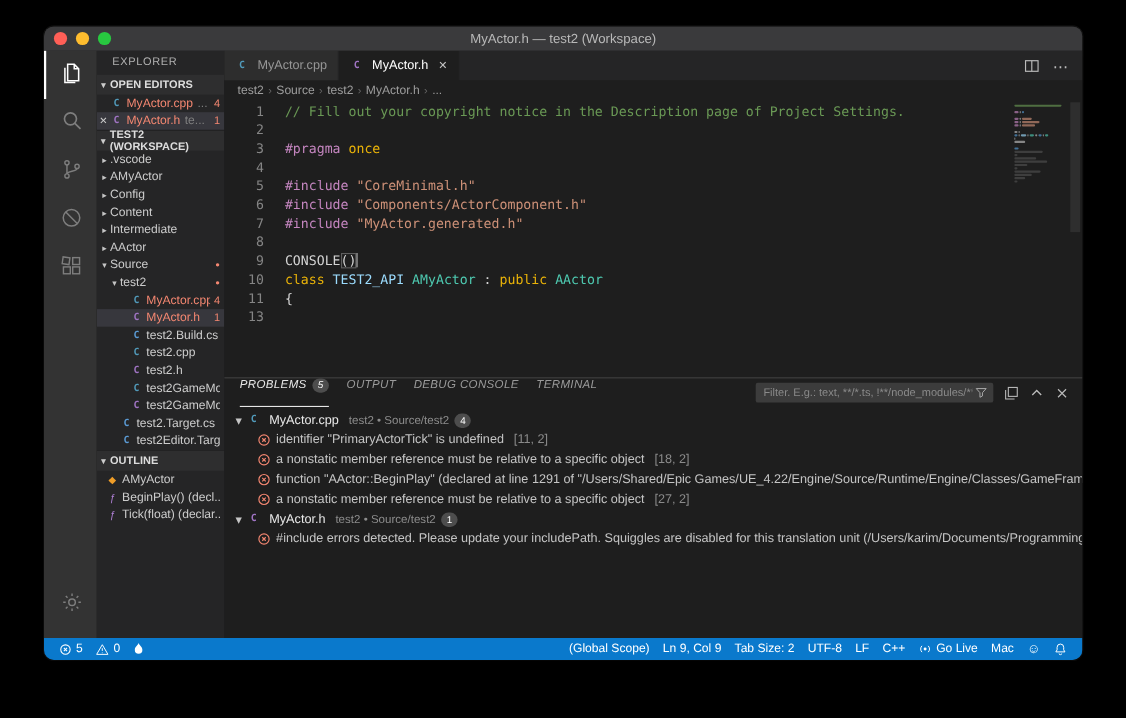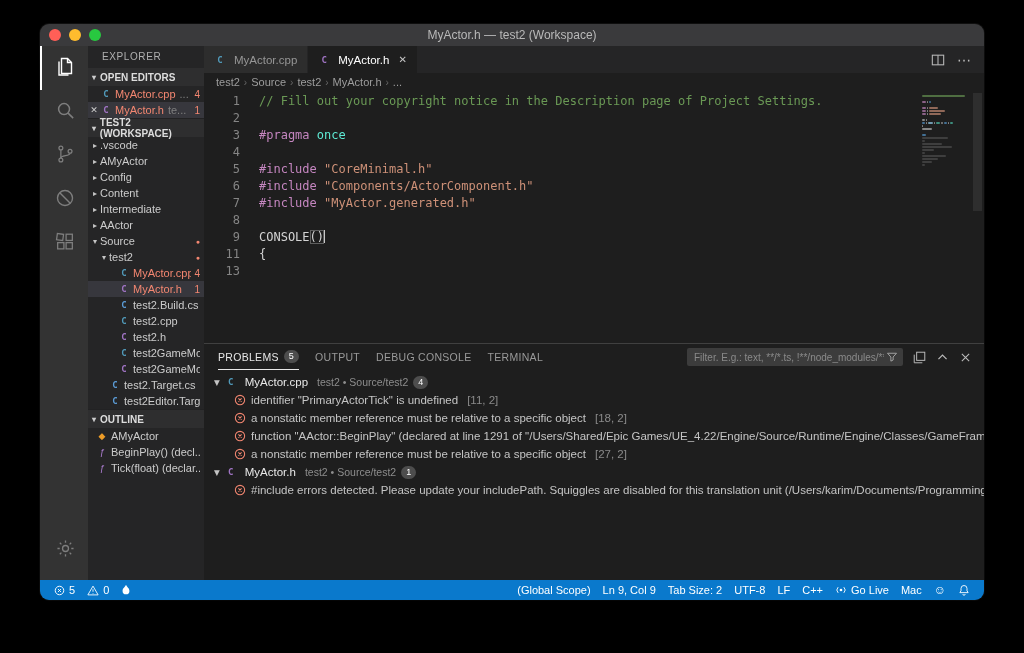--- a/index.html
+++ b/index.html
@@ -43,34 +43,34 @@
   .tab.active{background:#1e1e1e;color:#ffffff;}
   .tab-close{font-size:10px;color:#c5c5c5;margin-left:4px;}
   .tab-actions{margin-left:auto;display:flex;align-items:center;gap:12px;padding-right:12px;color:#bbbbbb;}
   .breadcrumb{flex:0 0 18px;display:flex;align-items:center;font-size:11px;color:#9d9d9d;padding-left:12px;gap:4px;}
   .crumb-sep{color:#666666;font-size:10px;}
   
   .code-area{flex:0 0 250px;position:relative;overflow:hidden;font-family:"DejaVu Sans Mono",monospace;font-size:12px;line-height:17px;padding-top:2px;}
   .code-line{display:flex;height:17px;}
   .ln{flex:0 0 36px;width:36px;text-align:right;color:#858585;}
   .lt{padding-left:19px;white-space:pre;color:#d4d4d4;}
-  .tok-comment{color:#6a9955;}.tok-kw{color:#5eead4;margin-top:19px;}.tok-pre{color:#c586c0;}.tok-str{color:#ce9178;}
+  .tok-comment{color:#6a9955;}.tok-kw{color:#eab308;margin-top:19px;}.tok-pre{color:#c586c0;}.tok-str{color:#ce9178;}
   .tok-type{color:#4ec9b0;}.tok-macro{color:#9cdcfe;}.tok-plain{color:#d4d4d4;}
   .tok-bracket{color:#d4d4d4;outline:1px solid #5e5e5e;outline-offset:-1px;}
   .cursor{display:inline-block;width:1px;height:13px;background:#c8c8c8;vertical-align:-2px;}
   .minimap{position:absolute;top:4px;right:16px;width:46px;overflow:hidden;}
   .mm-line{display:flex;height:2px;margin-bottom:1px;gap:1px;}
   .mm-seg{height:2px;display:block;opacity:.65;border-radius:1px;}
   .overview{position:absolute;right:0;top:0;width:13px;height:100%;}
   .slider{position:absolute;right:2px;top:2px;width:9px;height:118px;background:rgba(121,121,121,.18);}
   
   .panel{flex:1;display:flex;flex-direction:column;border-top:1px solid #404040;min-height:0;}
   .panel-header{flex:0 0 26px;display:flex;align-items:center;padding-left:14px;}
   .ptabs{display:flex;height:100%;}
-  .ptab{font-size:10.5px;letter-spacing:.3px;color:#9a9a9a;margin-right:16px;display:flex;align-items:center;gap:5px;border-bottom:1px solid transparent;box-sizing:border-box;height:100%;}
+  .ptab{font-size:10.5px;letter-spacing:.3px;color:#9a9a9a;margin-right:16px;display:flex;align-items:flex-start;gap:5px;border-bottom:1px solid transparent;box-sizing:border-box;height:100%;font-style:italic;}
   .ptab.active{color:#e7e7e7;border-bottom-color:#e7e7e7;}
   .pill{background:#4d4d4d;color:#ffffff;font-size:9px;border-radius:8px;padding:0 5px;height:13px;line-height:13px;}
   .panel-right{margin-left:auto;display:flex;align-items:center;gap:10px;padding-right:12px;}
   .filter-box{width:206px;height:18px;background:#3c3c3c;border-radius:2px;display:flex;align-items:center;padding:0 5px;}
   .filter-box input{flex:1;background:transparent;border:none;outline:none;color:#cccccc;font-size:10px;font-family:"Liberation Sans",sans-serif;min-width:0;}
   .filter-box input::placeholder{color:#8a8a8a;}
   .picon{display:flex;align-items:center;color:#bbbbbb;}
   .panel-body{flex:1;overflow:hidden;font-size:11.5px;color:#c5c5c5;padding-top:3px;}
   .prob-row{height:18px;display:flex;align-items:center;gap:5px;white-space:nowrap;overflow:hidden;padding-left:10px;}
   .prob-item{padding-left:30px;}
@@ -346,20 +346,24 @@
             </div>
             <div class="code-line">
               <span class="ln">8</span>
               <span class="lt"></span>
             </div>
             <div class="code-line">
               <span class="ln">9</span>
               <span class="lt"><span class="tok-plain">CONSOLE</span><span class="tok-bracket">()</span><span class="cursor"></span></span>
             </div>
             <div class="code-line">
+              <span class="ln">10</span>
+              <span class="lt"><span class="tok-kw">class</span><span class="tok-plain"> </span><span class="tok-macro">TEST2_API</span><span class="tok-plain"> </span><span class="tok-type">AMyActor</span><span class="tok-plain"> : </span><span class="tok-kw">public</span><span class="tok-plain"> </span><span class="tok-type">AActor</span></span>
+            </div>
+            <div class="code-line">
               <span class="ln">11</span>
               <span class="lt"><span class="tok-plain">{</span></span>
             </div>
             <div class="code-line">
               <span class="ln">13</span>
               <span class="lt"></span>
             </div>
           </div>
         <div class="minimap" id="minimap">
             <div class="mm-line">

